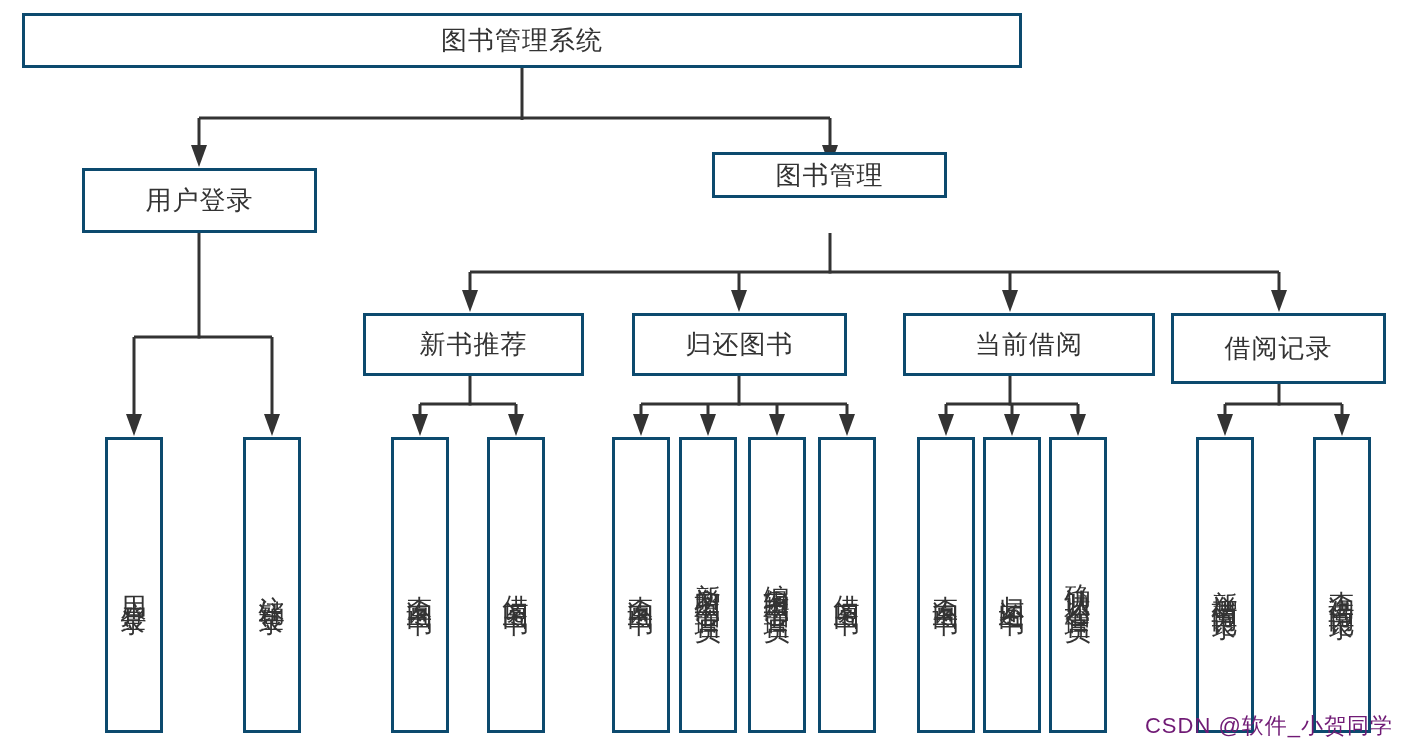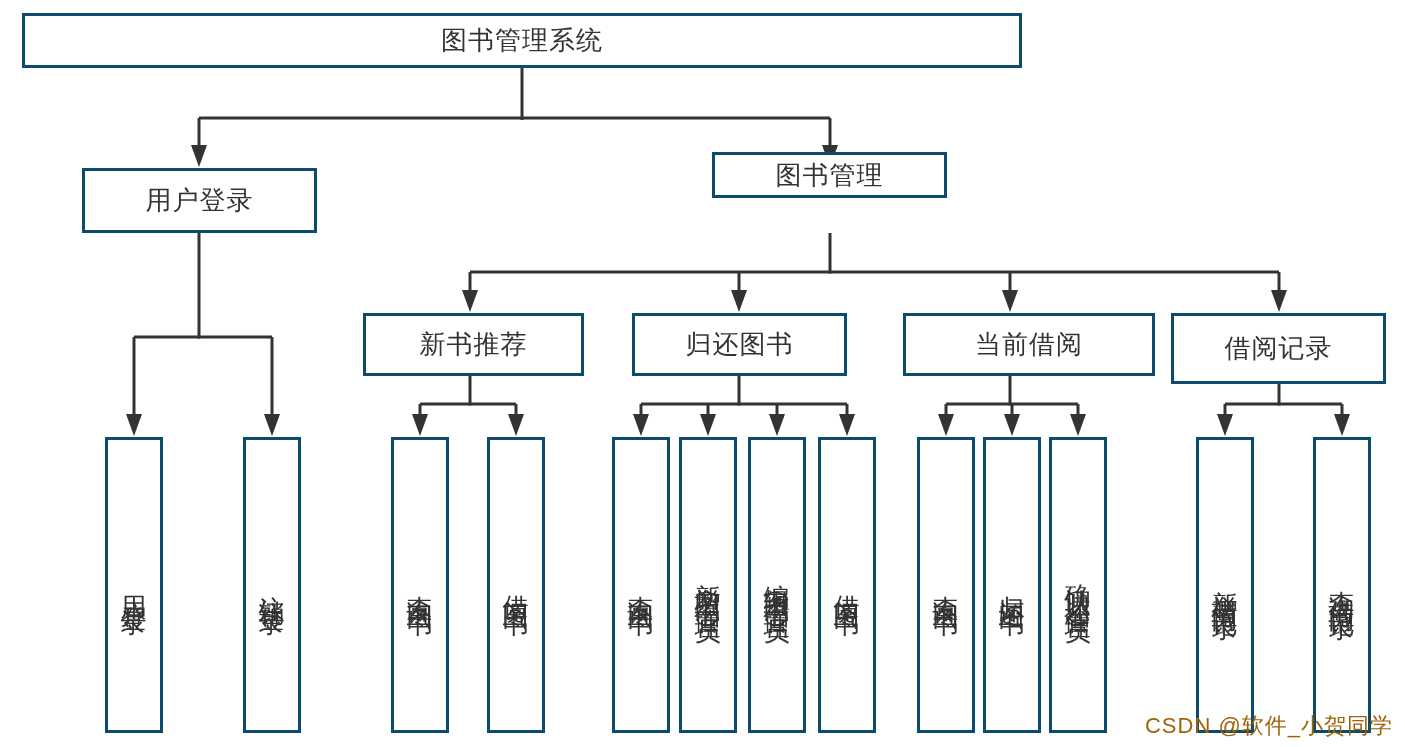--- a/index.html
+++ b/index.html
@@ -27,21 +27,21 @@
     font-size:26px;
     writing-mode:vertical-rl;
     text-orientation:mixed;
     letter-spacing:5px;
     line-height:1;
   }
   .watermark {
     position:absolute;
     right:12px; bottom:6px;
     font-size:22px;
-    color:#a16207;
+    color:#701a75;
     letter-spacing:1px;
     white-space:nowrap;
   }
 </style>
 </head>
 <body>
 
 <div class="stage">
 
   <svg class="wires" viewBox="0 0 1405 747" xmlns="http://www.w3.org/2000/svg">

